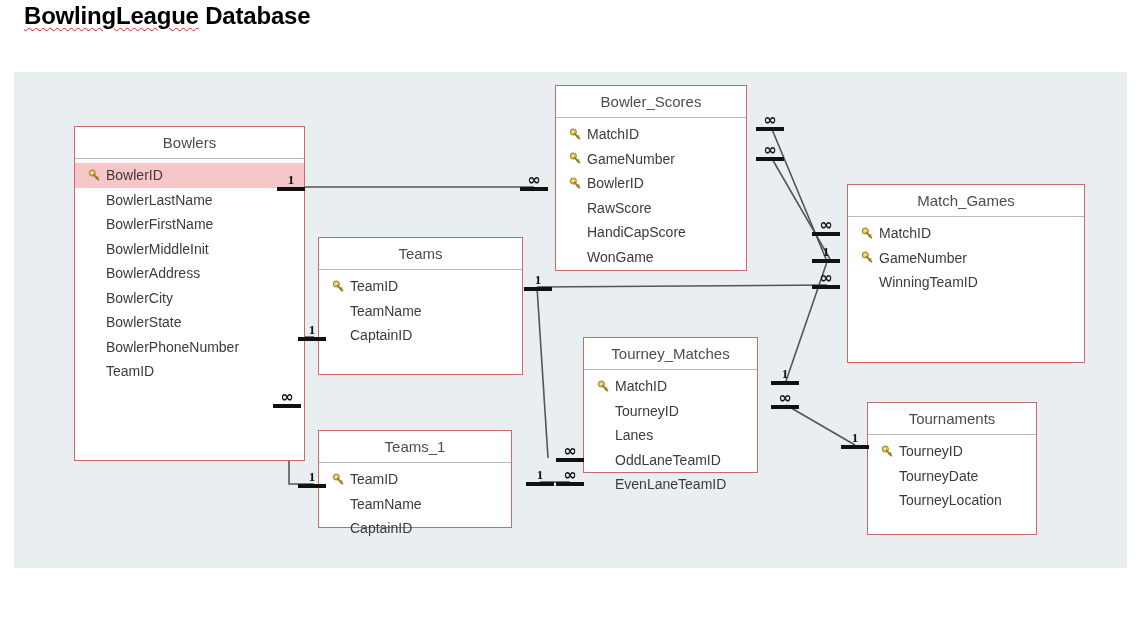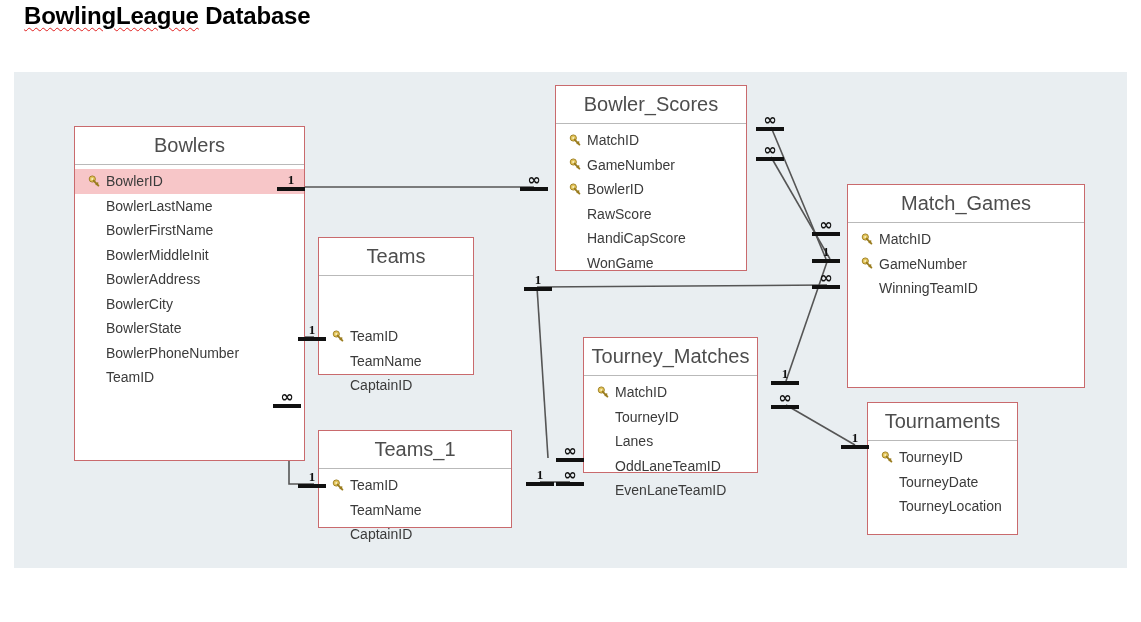--- a/index.html
+++ b/index.html
@@ -55,21 +55,21 @@
   .tbl {
     position: absolute;
     background: #ffffff;
     border: 1.5px solid #c96a6d;
     display: flex;
     flex-direction: column;
     z-index: 3;
   }
   .tbl-title {
     text-align: center;
-    font-size: 20px;
+    font-size: 15px;
     color: #4d4d4d;
     padding: 7px 4px 7px 4px;
     border-bottom: 1.5px solid #b9b9b9;
     white-space: nowrap;
   }
   .fields {
     padding: 4px 0 6px 0;
     flex: 1 1 auto;
   }
   .field {
@@ -253,21 +253,21 @@
             <div class="field">
               <span class="key-slot"></span>
               <span class="field-name">HandiCapScore</span>
             </div>
             <div class="field">
               <span class="key-slot"></span>
               <span class="field-name">WonGame</span>
             </div>
           </div>
         </div>
-        <div class="tbl" style="left: 304px; top: 165px; width: 156px; height: 138px; gap: 44px;">
+        <div class="tbl" style="left: 304px; top: 165px; width: 205px; height: 138px;">
           <div class="tbl-title">Teams</div>
           <div class="fields">
             <div class="field">
               <span class="key-slot">
                 <svg class="key-icon" width="13" height="13" viewBox="0 0 13 13" xmlns="http://www.w3.org/2000/svg">
                   <circle cx="4.3" cy="4.0" r="3.1" fill="#e3c45a" stroke="#9a7c1e" stroke-width="0.9"></circle>
                   <circle cx="4.3" cy="4.0" r="1.1" fill="#f6eec3"></circle>
                   <path d="M5.6 5.6 L10.4 10.6" stroke="#9a7c1e" stroke-width="1.9" stroke-linecap="round"></path>
                   <path d="M8.3 9.4 L9.7 8.0" stroke="#9a7c1e" stroke-width="1.6" stroke-linecap="round"></path>
                 </svg>
@@ -333,21 +333,21 @@
             <div class="field">
               <span class="key-slot"></span>
               <span class="field-name">OddLaneTeamID</span>
             </div>
             <div class="field">
               <span class="key-slot"></span>
               <span class="field-name">EvenLaneTeamID</span>
             </div>
           </div>
         </div>
-        <div class="tbl" style="left: 833px; top: 112px; width: 238px; height: 204px;">
+        <div class="tbl" style="left: 833px; top: 112px; width: 238px; height: 179px;">
           <div class="tbl-title">Match_Games</div>
           <div class="fields">
             <div class="field">
               <span class="key-slot">
                 <svg class="key-icon" width="13" height="13" viewBox="0 0 13 13" xmlns="http://www.w3.org/2000/svg">
                   <circle cx="4.3" cy="4.0" r="3.1" fill="#e3c45a" stroke="#9a7c1e" stroke-width="0.9"></circle>
                   <circle cx="4.3" cy="4.0" r="1.1" fill="#f6eec3"></circle>
                   <path d="M5.6 5.6 L10.4 10.6" stroke="#9a7c1e" stroke-width="1.9" stroke-linecap="round"></path>
                   <path d="M8.3 9.4 L9.7 8.0" stroke="#9a7c1e" stroke-width="1.6" stroke-linecap="round"></path>
                 </svg>
@@ -364,21 +364,21 @@
                 </svg>
               </span>
               <span class="field-name">GameNumber</span>
             </div>
             <div class="field">
               <span class="key-slot"></span>
               <span class="field-name">WinningTeamID</span>
             </div>
           </div>
         </div>
-        <div class="tbl" style="left: 853px; top: 330px; width: 151px; height: 133px;">
+        <div class="tbl" style="left: 853px; top: 330px; width: 170px; height: 133px;">
           <div class="tbl-title">Tournaments</div>
           <div class="fields">
             <div class="field">
               <span class="key-slot">
                 <svg class="key-icon" width="13" height="13" viewBox="0 0 13 13" xmlns="http://www.w3.org/2000/svg">
                   <circle cx="4.3" cy="4.0" r="3.1" fill="#e3c45a" stroke="#9a7c1e" stroke-width="0.9"></circle>
                   <circle cx="4.3" cy="4.0" r="1.1" fill="#f6eec3"></circle>
                   <path d="M5.6 5.6 L10.4 10.6" stroke="#9a7c1e" stroke-width="1.9" stroke-linecap="round"></path>
                   <path d="M8.3 9.4 L9.7 8.0" stroke="#9a7c1e" stroke-width="1.6" stroke-linecap="round"></path>
                 </svg>

